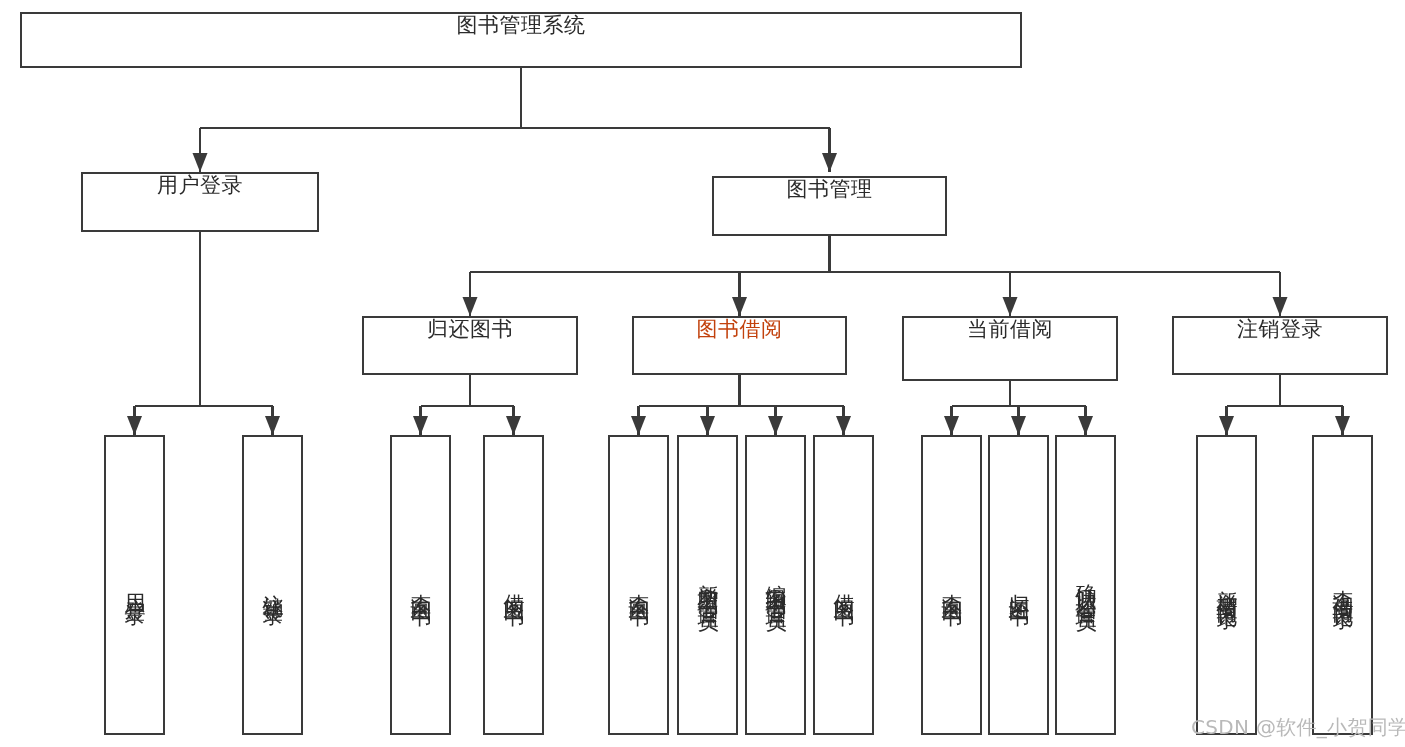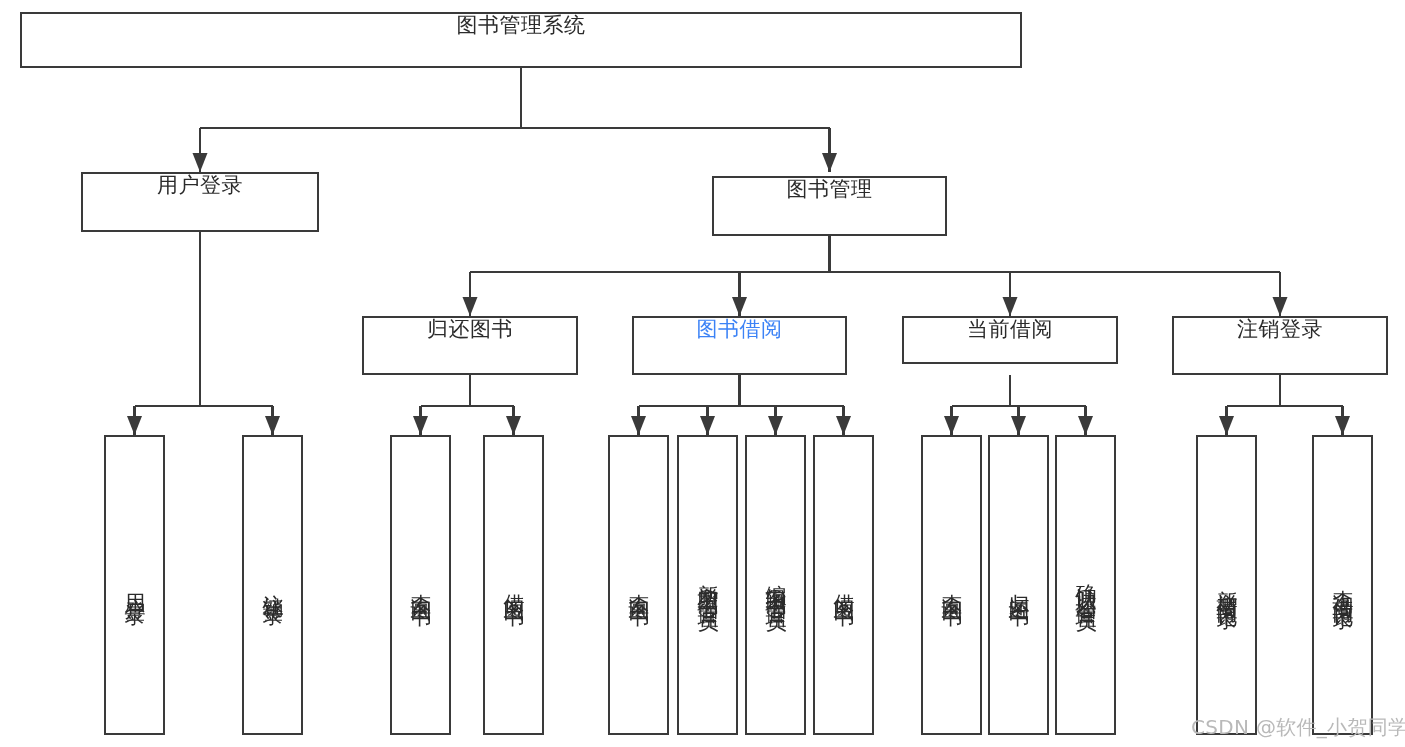--- a/index.html
+++ b/index.html
@@ -134,23 +134,23 @@
       <div class="node horizontal" style="left: 81px; top: 172px; width: 238px; height: 60px; border-color: rgb(58, 58, 58);">
         <span class="node-label" style="color: rgb(43, 43, 43);">用户登录</span>
       </div>
       <div class="node horizontal" style="left: 712px; top: 176px; width: 235px; height: 60px; border-color: rgb(58, 58, 58);">
         <span class="node-label" style="color: rgb(43, 43, 43);">图书管理</span>
       </div>
       <div class="node horizontal" style="left: 362px; top: 316px; width: 216px; height: 59px; border-color: rgb(58, 58, 58);">
         <span class="node-label" style="color: rgb(43, 43, 43);">归还图书</span>
       </div>
       <div class="node horizontal" style="left: 632px; top: 316px; width: 215px; height: 59px; border-color: rgb(58, 58, 58);">
-        <span class="node-label" style="color: #3b82f6;">图书借阅</span>
+        <span class="node-label" style="color: #c2410c;">图书借阅</span>
       </div>
-      <div class="node horizontal" style="left: 902px; top: 316px; width: 216px; height: 48px; border-color: rgb(58, 58, 58);">
+      <div class="node horizontal" style="left: 902px; top: 316px; width: 216px; height: 65px; border-color: rgb(58, 58, 58);">
         <span class="node-label" style="color: rgb(43, 43, 43);">当前借阅</span>
       </div>
       <div class="node horizontal" style="left: 1172px; top: 316px; width: 216px; height: 59px; border-color: rgb(58, 58, 58);">
         <span class="node-label" style="color: rgb(43, 43, 43);">注销登录</span>
       </div>
       <div class="node vertical" style="left: 104px; top: 435px; width: 61px; height: 300px; border-color: rgb(58, 58, 58);">
         <span class="node-label" style="color: rgb(43, 43, 43);">用户登录</span>
       </div>
       <div class="node vertical" style="left: 242px; top: 435px; width: 61px; height: 300px; border-color: rgb(58, 58, 58);">
         <span class="node-label" style="color: rgb(43, 43, 43);">注销登录</span>

